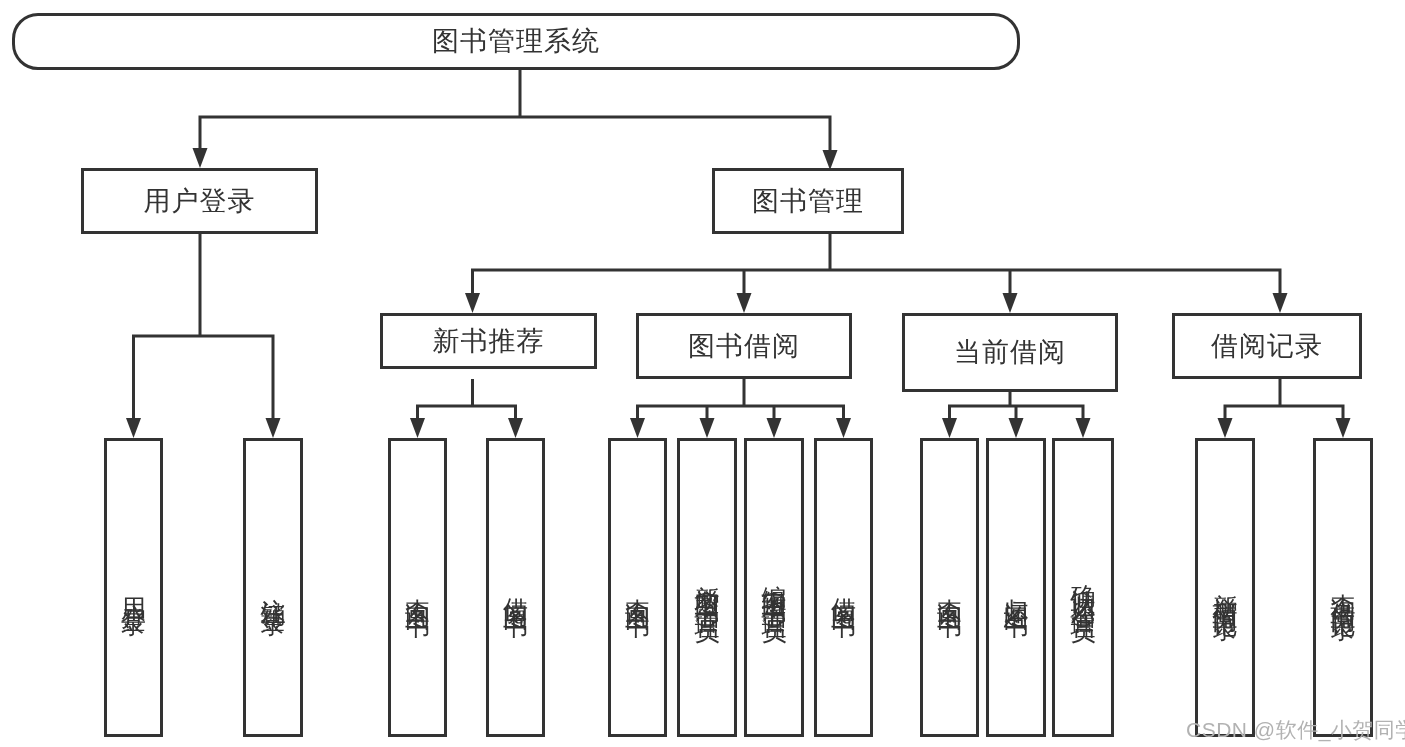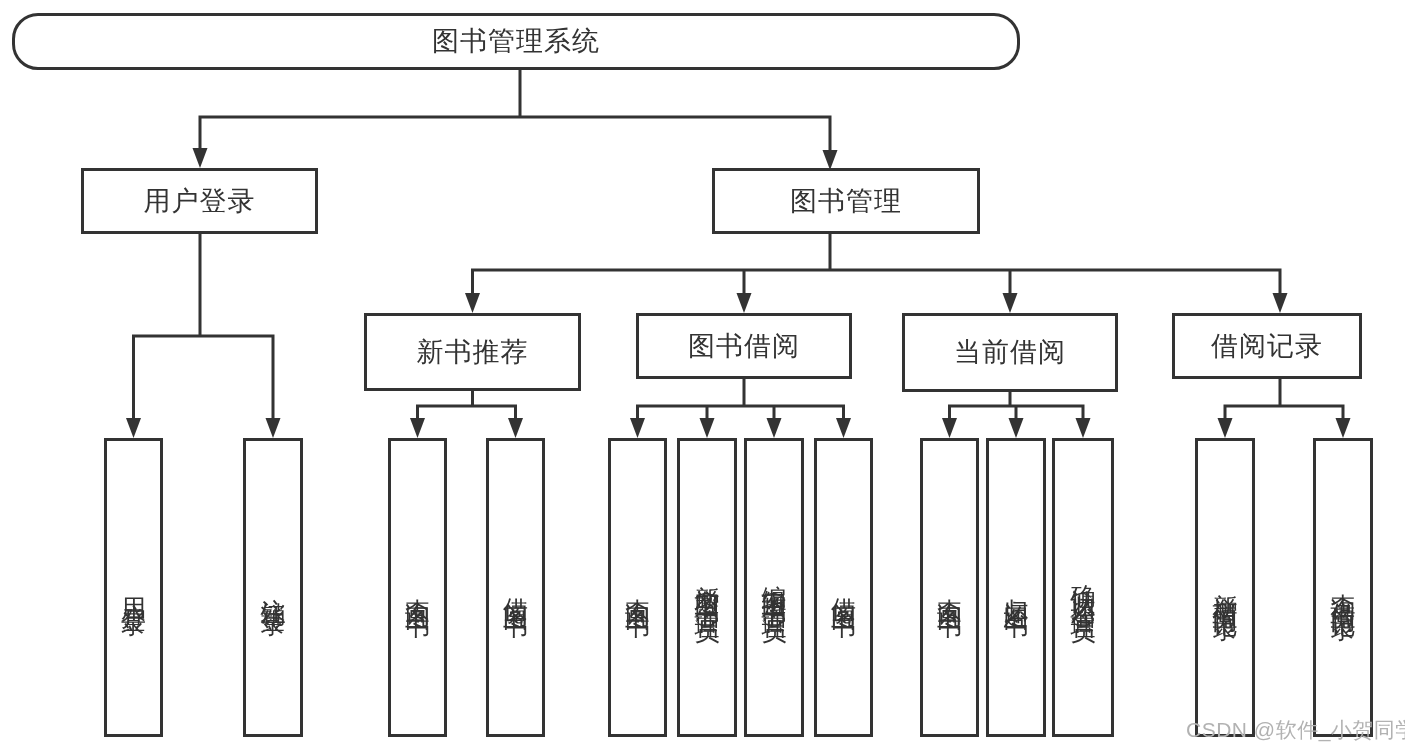--- a/index.html
+++ b/index.html
@@ -126,25 +126,25 @@
       M1335.5,418 L1350.5,418 L1343,438 Z"></path>
   </svg>
 
   <div class="node hbox" style="left:12px; top:13px; width:1008px; height:57px;border-radius:26px;">
     <span>图书管理系统</span>
   </div>
 
   <div class="node hbox" style="left:81px; top:168px; width:237px; height:66px;">
     <span>用户登录</span>
   </div>
-  <div class="node hbox" style="left:712px; top:168px; width:268px; height:66px;">
+  <div class="node hbox" style="left:712px; top:168px; width:192px; height:66px;">
     <span>图书管理</span>
   </div>
 
-  <div class="node hbox" style="left:364px; top:313px; width:217px; height:78px;">
+  <div class="node hbox" style="left:380px; top:313px; width:217px; height:56px;">
     <span>新书推荐</span>
   </div>
   <div class="node hbox" style="left:636px; top:313px; width:216px; height:66px;">
     <span>图书借阅</span>
   </div>
   <div class="node hbox" style="left:902px; top:313px; width:216px; height:79px;">
     <span>当前借阅</span>
   </div>
   <div class="node hbox" style="left:1172px; top:313px; width:190px; height:66px;">
     <span>借阅记录</span>

